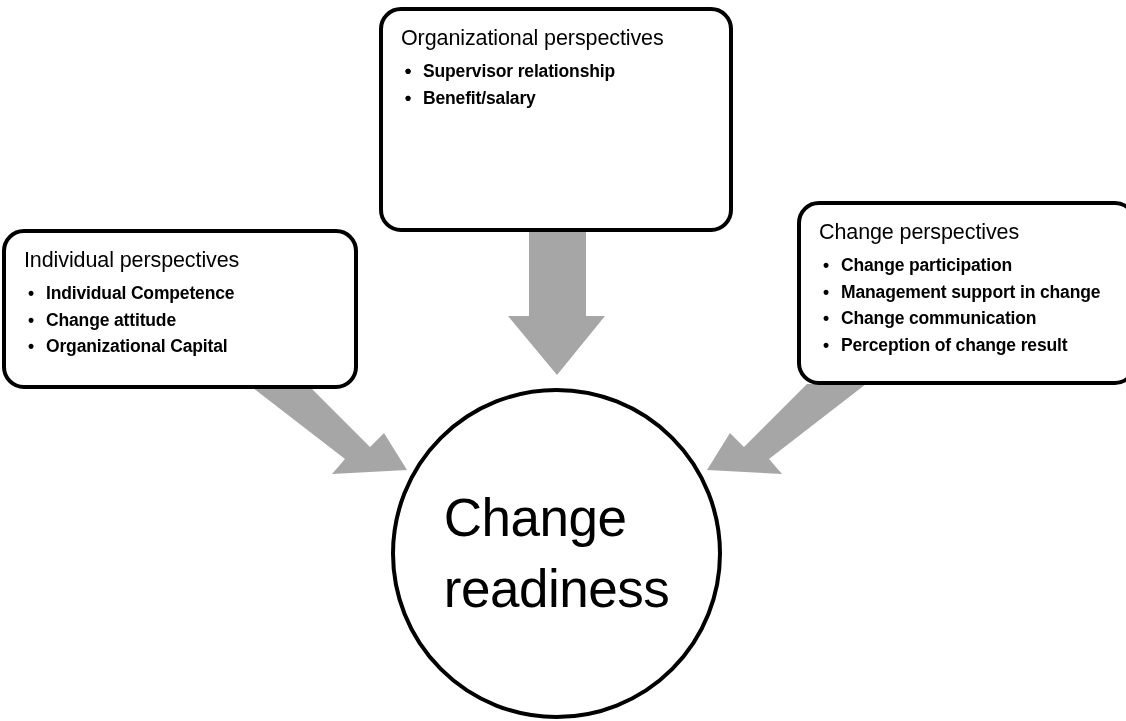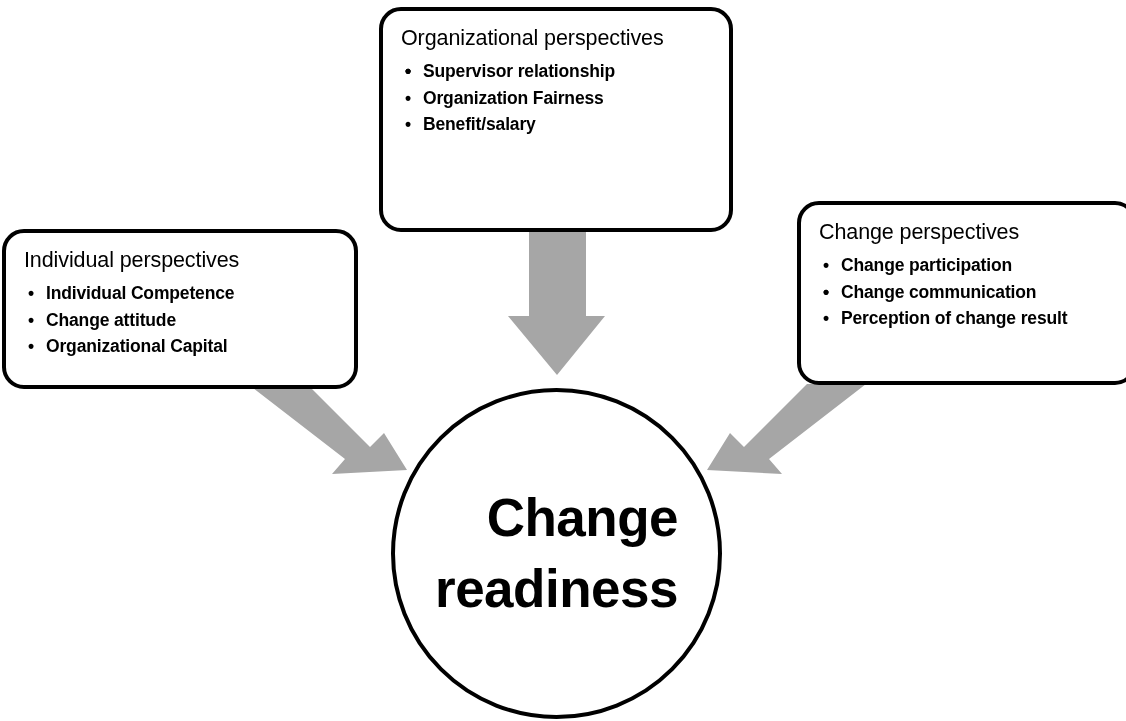--- a/index.html
+++ b/index.html
@@ -100,23 +100,23 @@
     box-sizing: border-box;
     border: 4px solid #000000;
     border-radius: 50%;
     background: #ffffff;
     display: flex;
     align-items: center;
     justify-content: center;
   }
   #circle .circle-label {
     font-size: 53px;
-    font-weight: bold;
+    font-weight: normal;
     color: #000000;
-    text-align: right;
+    text-align: left;
     line-height: 1.33;
     letter-spacing: -0.5px;
   }
 </style>
 </head>
 <body>
 
 <div id="canvas">
 
   <svg id="arrows" viewBox="0 0 1126 721">
@@ -154,38 +154,38 @@
       </li>
       <li>
         <span class="bullet">•</span>
       </li>
       <li>
         <span class="bullet">•</span>
         <span>Supervisor relationship</span>
       </li>
       <li>
         <span class="bullet">•</span>
-        <span>Organization Fairness</span>
       </li>
       <li>
         <span class="bullet">•</span>
         <span>Benefit/salary</span>
       </li>
     </ul>
   </div>
 
   <div class="pbox" id="box-change">
     <div class="title">Change perspectives</div>
     <ul>
       <li>
         <span class="bullet">•</span>
         <span>Change participation</span>
       </li>
       <li>
         <span class="bullet">•</span>
+        <span>Management support in change</span>
       </li>
       <li>
         <span class="bullet">•</span>
         <span>Change communication</span>
       </li>
       <li>
         <span class="bullet">•</span>
         <span>Perception of change result</span>
       </li>
     </ul>

